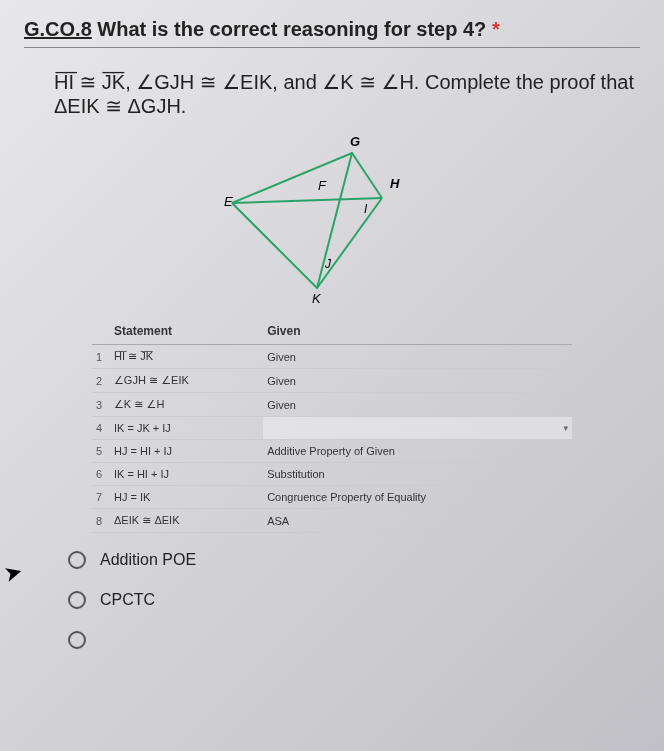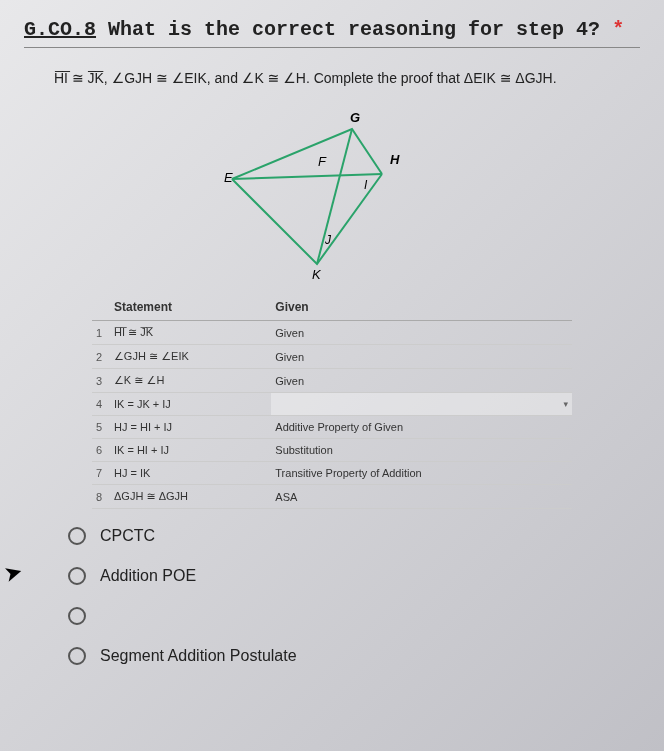--- a/index.html
+++ b/index.html
@@ -11,34 +11,32 @@
       padding: 18px 24px;
       color: #1a1a1a;
       position: relative;
       overflow: hidden;
     }
     .question-header {
       font-size: 20px;
       font-weight: 600;
       color: #222;
       margin-bottom: 6px;
-      font-family: Liberation Mono, monospace;
     }
     .question-header .code { text-decoration: underline; }
     .question-header .ast { color: #d33; }
     .divider {
       border: none;
       border-top: 1px solid #888;
       margin-bottom: 22px;
     }
     .given-text {
-      font-size: 14px;
+      font-size: 20px;
       color: #222;
       margin-left: 30px;
-      margin-bottom: 8px;
     }
     .diagram-wrap { display:flex; justify-content:center; margin-bottom:10px; }
     .diagram { width: 240px; height: 190px; }
     .proof-table {
       width: 480px;
       margin: 0 auto 18px auto;
       font-size: 11px;
       color: #333;
       border-collapse: collapse;
     }
@@ -154,41 +152,37 @@
       <td>Additive Property of Given</td>
     </tr>
     <tr>
       <td class="num">6</td>
       <td>IK = HI + IJ</td>
       <td>Substitution</td>
     </tr>
     <tr>
       <td class="num">7</td>
       <td>HJ = IK</td>
-      <td>Transitive Property of Addition</td>
+      <td>Congruence Property of Equality</td>
     </tr>
     <tr>
       <td class="num">8</td>
-      <td>ΔGJH ≅ ΔGJH</td>
+      <td>ΔEIK ≅ ΔEIK</td>
       <td>ASA</td>
     </tr>
   </tbody>
 </table>
 
 <div class="options">
   <div class="option">
     <span class="radio"></span>
+    <span>Addition POE</span>
+  </div>
+  <div class="option">
+    <span class="radio"></span>
     <span>CPCTC</span>
   </div>
   <div class="option">
     <span class="radio"></span>
-    <span>Addition POE</span>
-  </div>
-  <div class="option">
-    <span class="radio"></span>
-  </div>
-  <div class="option">
-    <span class="radio"></span>
-    <span>Segment Addition Postulate</span>
   </div>
 </div>
 
 <div class="cursor-icon">➤</div>
 
 </body></html>

